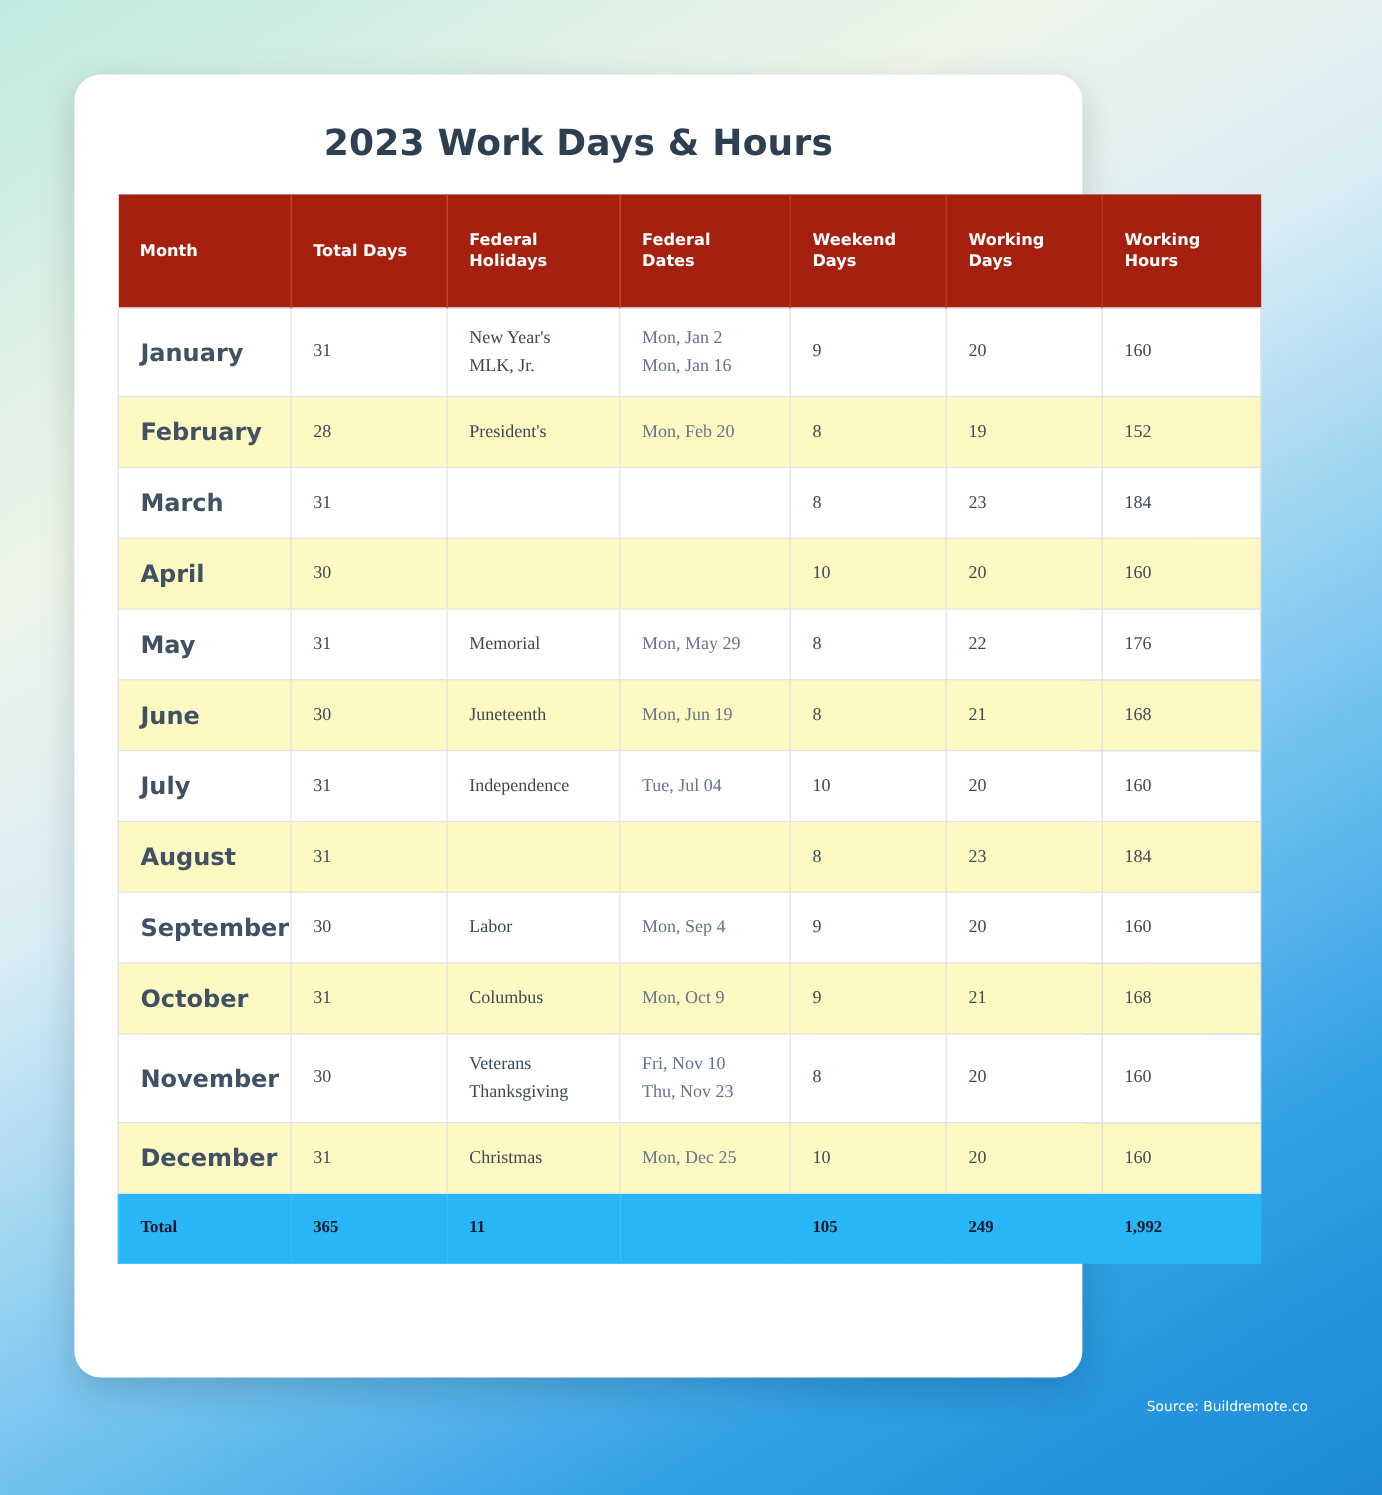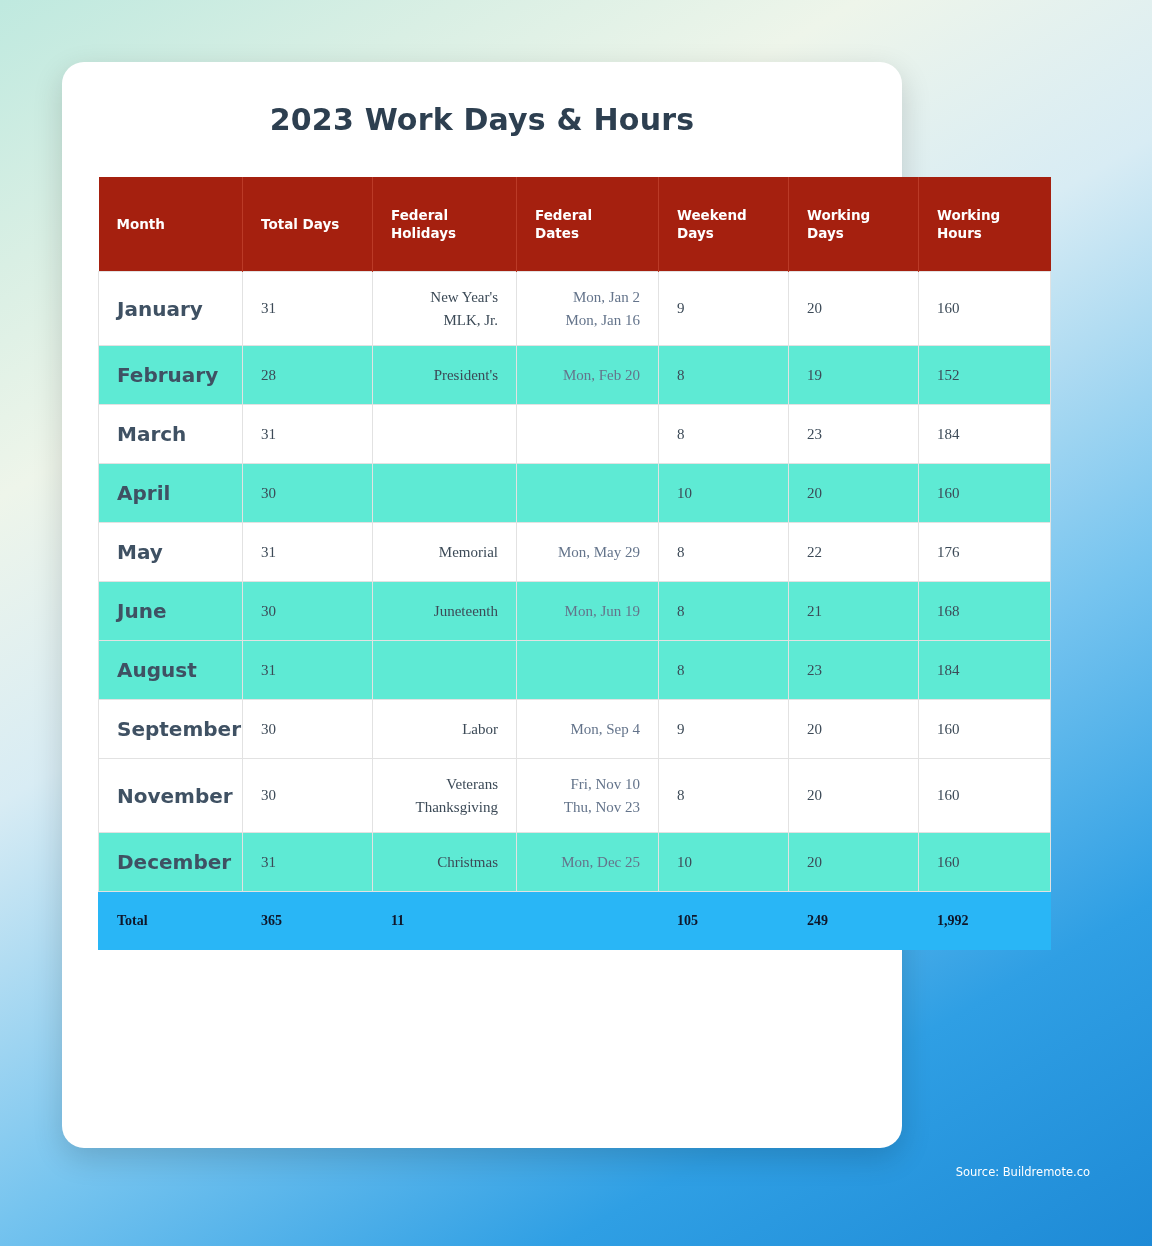--- a/index.html
+++ b/index.html
@@ -35,21 +35,21 @@
     font-family: "DejaVu Sans", sans-serif;
     font-weight: bold;
     font-size: 30px;
     color: #2d3f50;
     letter-spacing: 0.2px;
     margin-top: 40px;
   }
   .table-wrap {
     position: absolute;
     left: 36px;
-    top: 115px;
+    top: 100px;
     width: 952px;
   }
   table {
     border-collapse: collapse;
     width: 952px;
     table-layout: fixed;
   }
   thead th {
     background: #a5200f;
     color: #ffffff;
@@ -68,21 +68,21 @@
   tbody td {
     font-family: "Liberation Serif", serif;
     font-size: 15px;
     color: #3c4a57;
     padding: 14px 18px;
     border: 1px solid #e2e2e2;
     vertical-align: middle;
     line-height: 1.5;
   }
   tbody tr.odd td { background: #ffffff; }
-  tbody tr.even td { background: #5eead4; }
+  tbody tr.even td { background: #fef9c3; }
 
   td.month {
     font-family: "DejaVu Sans", sans-serif;
     font-size: 20px;
     font-weight: bold;
     color: #3f5163;
     margin-left: 44px;
   }
   td.holiday-dates {
     color: #64748b;
@@ -108,21 +108,21 @@
 
   .source {
     position: absolute;
     right: 62px;
     top: 1165px;
     font-family: "DejaVu Sans", sans-serif;
     font-size: 11.5px;
     color: #ffffff;
     text-align: right;
   }
-  .cell-lines span { display: block; text-align: right; }
+  .cell-lines span { display: block; }
 </style>
 </head>
 <body>
 
 <div class="page">
   <div class="card">
 
     <div class="title">2023 Work Days &amp; Hours</div>
 
     <div class="table-wrap">
@@ -213,20 +213,33 @@
               <td class="cell-lines">
                 <span>Juneteenth</span>
               </td>
               <td class="holiday-dates cell-lines">
                 <span>Mon, Jun 19</span>
               </td>
               <td>8</td>
               <td>21</td>
               <td>168</td>
             </tr>
+            <tr class="odd">
+              <td class="month">July</td>
+              <td>31</td>
+              <td class="cell-lines">
+                <span>Independence</span>
+              </td>
+              <td class="holiday-dates cell-lines">
+                <span>Tue, Jul 04</span>
+              </td>
+              <td>10</td>
+              <td>20</td>
+              <td>160</td>
+            </tr>
             <tr class="even">
               <td class="month">August</td>
               <td>31</td>
               <td class="cell-lines"></td>
               <td class="holiday-dates cell-lines"></td>
               <td>8</td>
               <td>23</td>
               <td>184</td>
             </tr>
             <tr class="odd">
@@ -234,20 +247,33 @@
               <td>30</td>
               <td class="cell-lines">
                 <span>Labor</span>
               </td>
               <td class="holiday-dates cell-lines">
                 <span>Mon, Sep 4</span>
               </td>
               <td>9</td>
               <td>20</td>
               <td>160</td>
+            </tr>
+            <tr class="even">
+              <td class="month">October</td>
+              <td>31</td>
+              <td class="cell-lines">
+                <span>Columbus</span>
+              </td>
+              <td class="holiday-dates cell-lines">
+                <span>Mon, Oct 9</span>
+              </td>
+              <td>9</td>
+              <td>21</td>
+              <td>168</td>
             </tr>
             <tr class="odd">
               <td class="month">November</td>
               <td>30</td>
               <td class="cell-lines">
                 <span>Veterans</span>
                 <span>Thanksgiving</span>
               </td>
               <td class="holiday-dates cell-lines">
                 <span>Fri, Nov 10</span>

